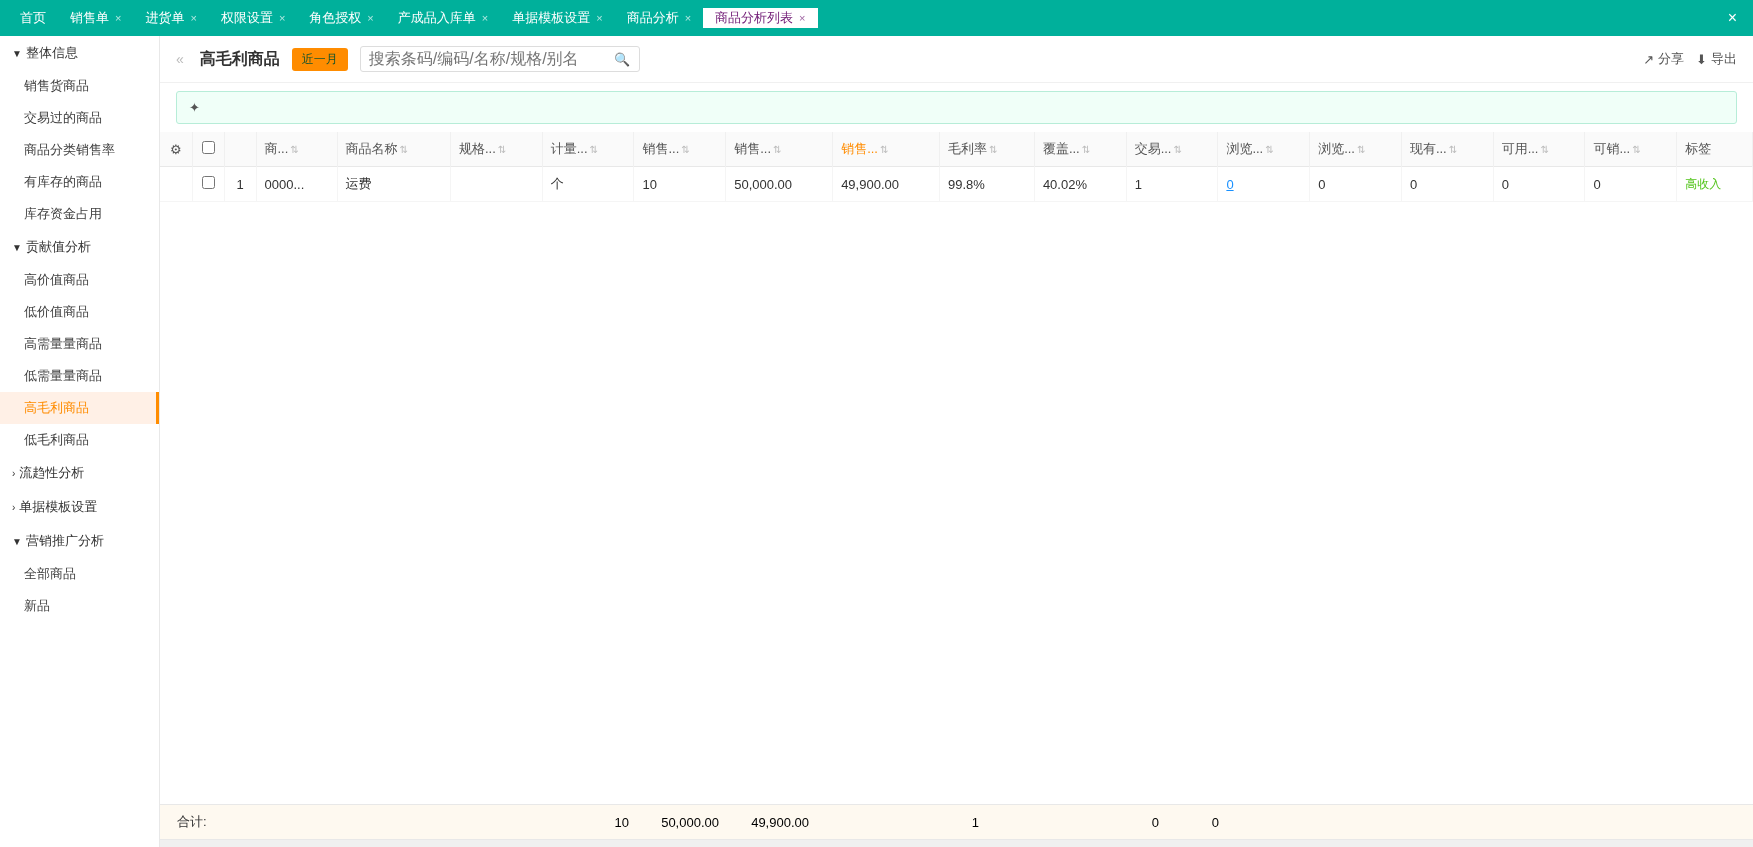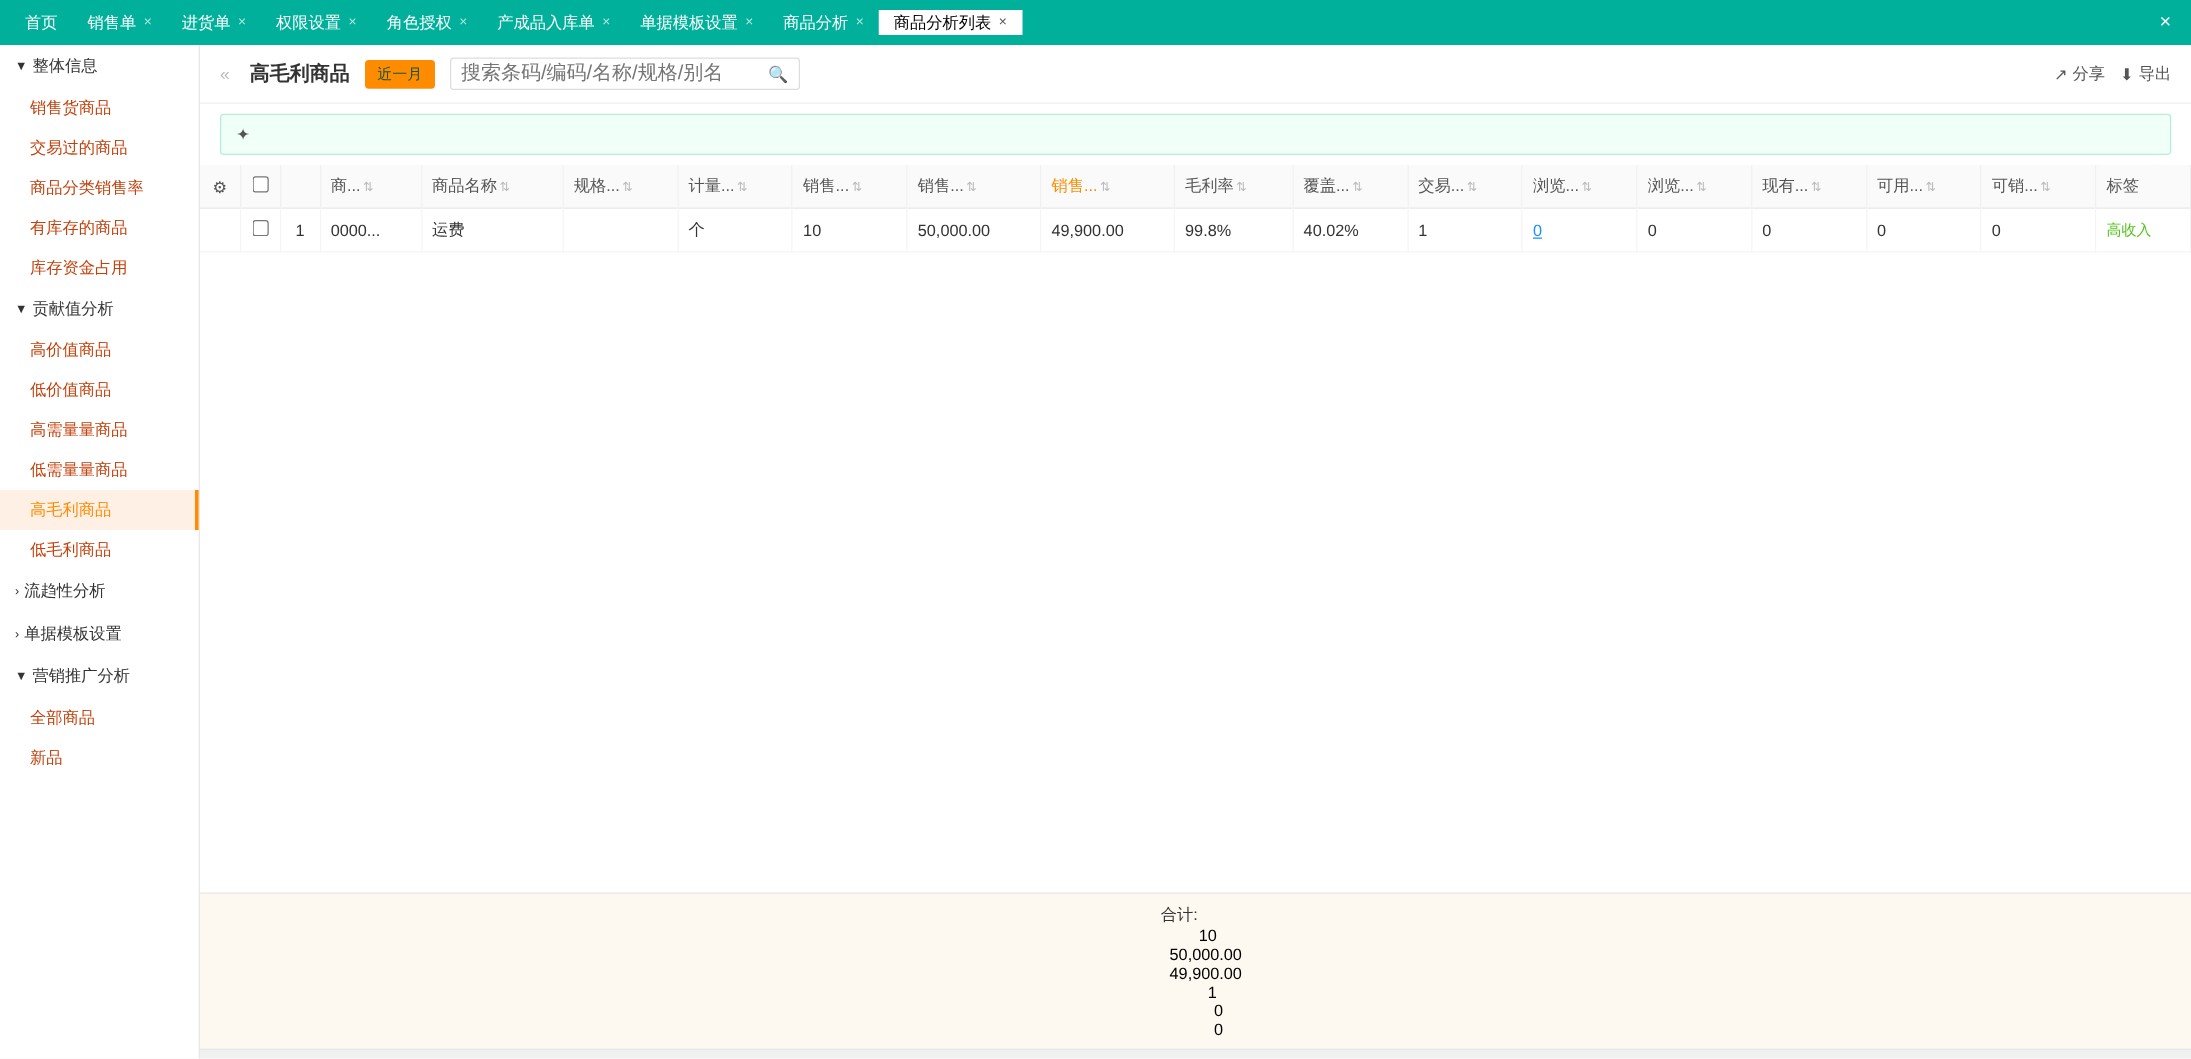--- a/index.html
+++ b/index.html
@@ -21,21 +21,21 @@
       padding: 0 12px;
       height: 20px;
       cursor: pointer;
       white-space: nowrap;
       font-size: 13px;
       color: white;
       gap: 4px;
     }
     .nav-item.active {
       background: white;
-      color: #000000;
+      color: #701a75;
     }
     .nav-item .close-x {
       font-size: 11px;
       opacity: 0.7;
       margin-left: 2px;
     }
     .nav-spacer { flex: 1; }
     .nav-close {
       color: white;
       font-size: 16px;
@@ -66,21 +66,21 @@
       cursor: pointer;
       font-weight: 500;
     }
     .sidebar-group-header .arrow {
       margin-right: 4px;
       font-size: 10px;
     }
     .sidebar-item {
       padding: 7px 12px 7px 24px;
       font-size: 13px;
-      color: #c2410c;
+      color: #404040;
       cursor: pointer;
       white-space: nowrap;
       overflow: hidden;
       text-overflow: ellipsis;
     }
     .sidebar-item.active {
       background: #fff0e6;
       color: #ff8c00;
       border-right: 3px solid #ff8c00;
     }
@@ -216,21 +216,20 @@
 
     
     .footer-totals {
       background: #fef9f0;
       border-top: 1px solid #e8e8e8;
       padding: 8px 17px;
       display: flex;
       align-items: center;
       gap: 0;
       font-size: 13px;
-      flex-direction: column;
     }
     .footer-label {
       color: #333;
       font-weight: 500;
       margin-right: 16px;
       min-width: 40px;
     }
     .footer-cell {
       min-width: 80px;
       text-align: right;

